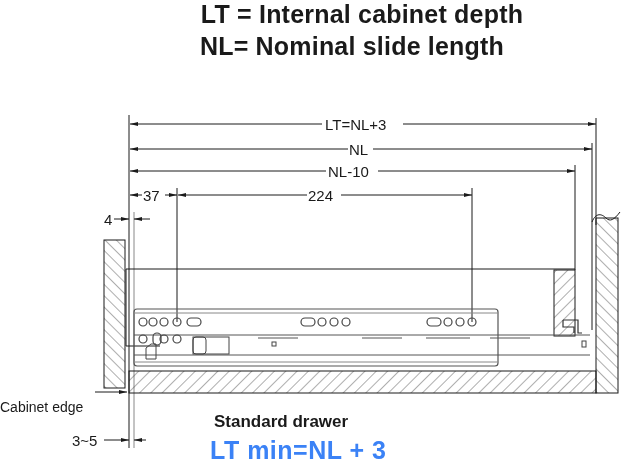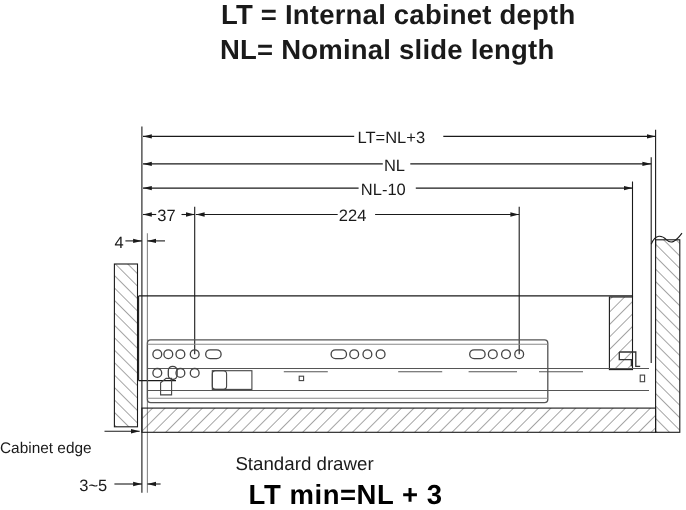--- a/index.html
+++ b/index.html
@@ -3,22 +3,22 @@
 <meta charset="utf-8">
 <style>
   html, body { margin: 0; padding: 0; background: #ffffff; }
   body { width: 624px; height: 464px; position: relative; overflow: hidden; font-family: "Liberation Sans", sans-serif; }
   .title-line { position: absolute; left: 0; width: 624px; text-align: center; font-weight: bold; font-size: 25px; color: #1a1a1a; letter-spacing: 0.2px; }
   #t1 { top: 0px; left: 50px; }
   #t2 { top: 32px; left: 40px; }
   svg { position: absolute; left: 0; top: 0; }
   .dim-text { font-family: "Liberation Sans", sans-serif; font-size: 15px; fill: #1a1a1a; }
   .note-text { font-family: "Liberation Sans", sans-serif; font-size: 14px; fill: #1a1a1a; }
-  .sub-title { position: absolute; left: 214px; top: 412px; font-weight: normal; font-size: 17px; color: #1a1a1a; }
-  .formula { position: absolute; left: 210px; top: 436px; font-weight: bold; font-size: 25px; color: #000000; letter-spacing: 0.5px; margin-left: 16px; }
+  .sub-title { position: absolute; left: 214px; top: 412px; font-weight: bold; font-size: 17px; color: #1a1a1a; }
+  .formula { position: absolute; left: 210px; top: 436px; font-weight: bold; font-size: 25px; color: #3b82f6; letter-spacing: 0.5px; }
 </style>
 </head>
 <body>
 
 <div id="t1" class="title-line">LT = Internal cabinet depth</div>
 <div id="t2" class="title-line">NL= Nominal slide length</div>
 
 <svg width="624" height="464" viewBox="0 0 624 464">
   <defs>
     <pattern id="hatchL" patternUnits="userSpaceOnUse" width="8" height="8" patternTransform="rotate(45)">

